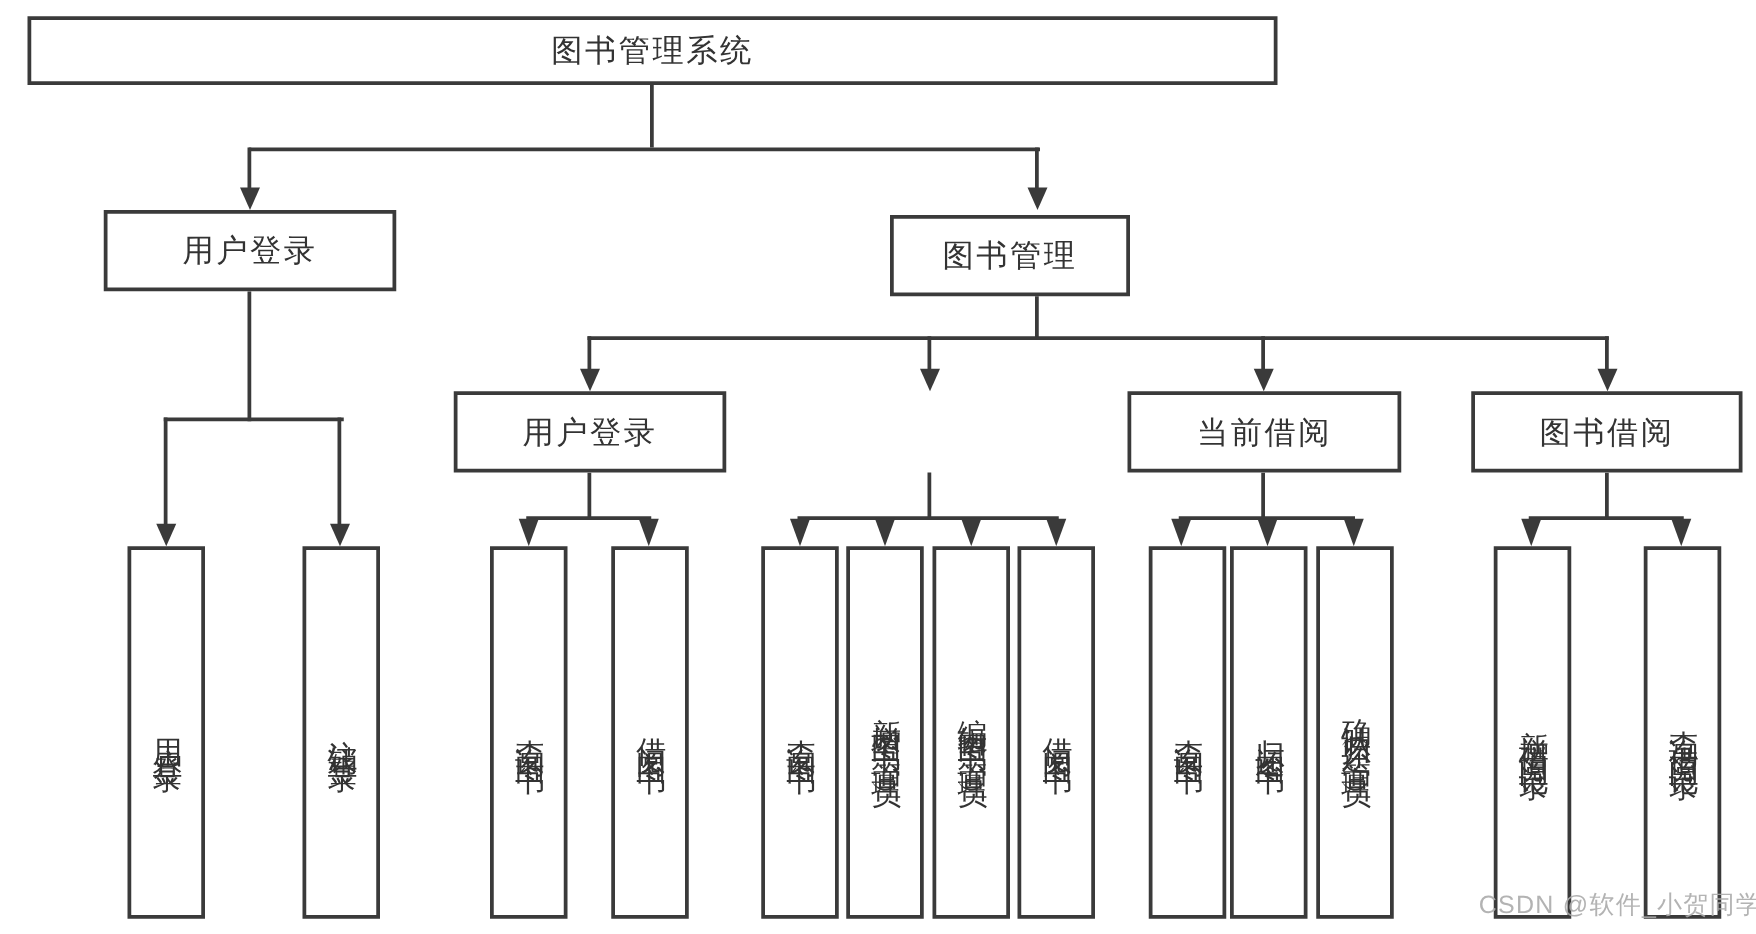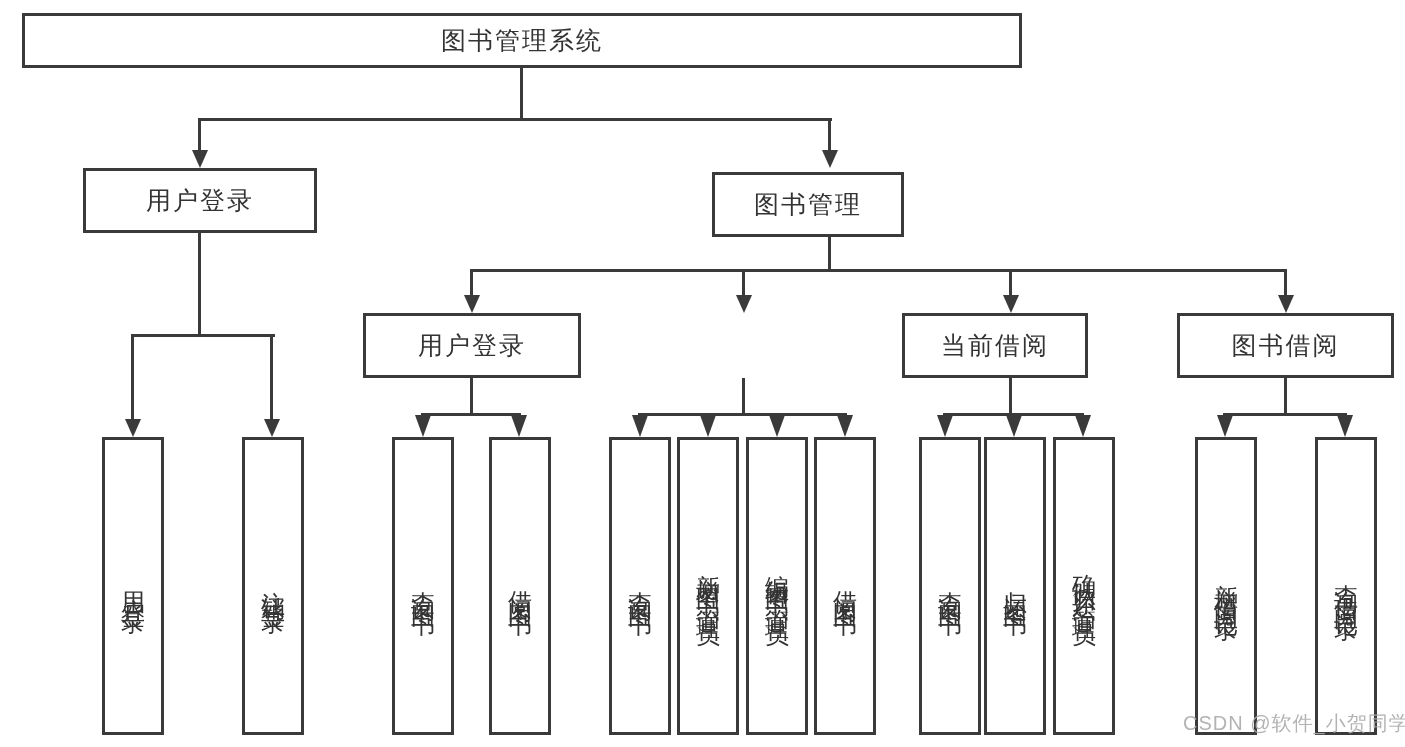--- a/index.html
+++ b/index.html
@@ -93,21 +93,21 @@
   <div class="box hbox" style="left:83px;top:168px;width:234px;height:65px">
     <span>用户登录</span>
   </div>
   <div class="box hbox" style="left:712px;top:172px;width:192px;height:65px">
     <span>图书管理</span>
   </div>
 
   <div class="box hbox" style="left:363px;top:313px;width:218px;height:65px">
     <span>用户登录</span>
   </div>
-  <div class="box hbox" style="left:902px;top:313px;width:186px;height:65px">
+  <div class="box hbox" style="left:902px;top:313px;width:219px;height:65px">
     <span>当前借阅</span>
   </div>
   <div class="box hbox" style="left:1177px;top:313px;width:217px;height:65px">
     <span>图书借阅</span>
   </div>
 
   <div class="box leaf" style="left:102px">
     <span class="vtext">用户登录</span>
   </div>
   <div class="box leaf" style="left:242px">

